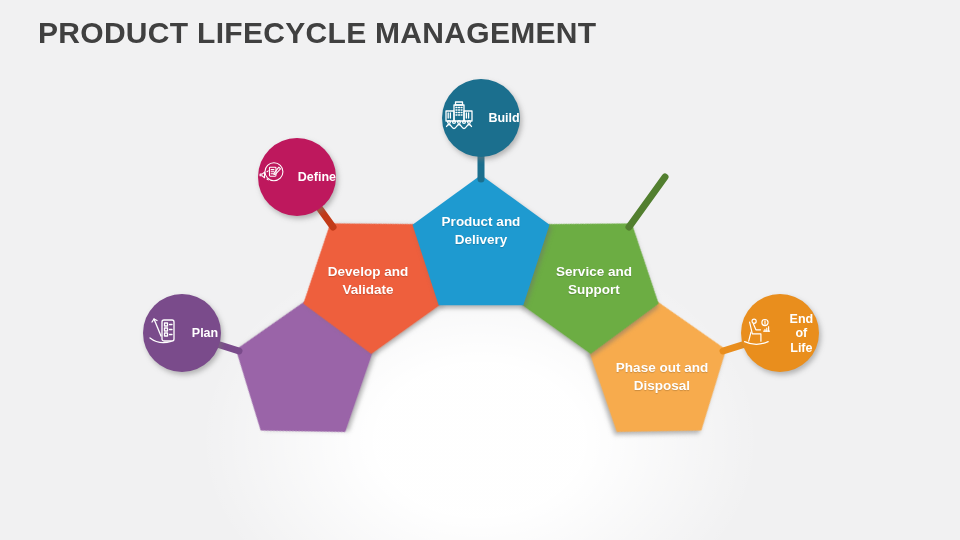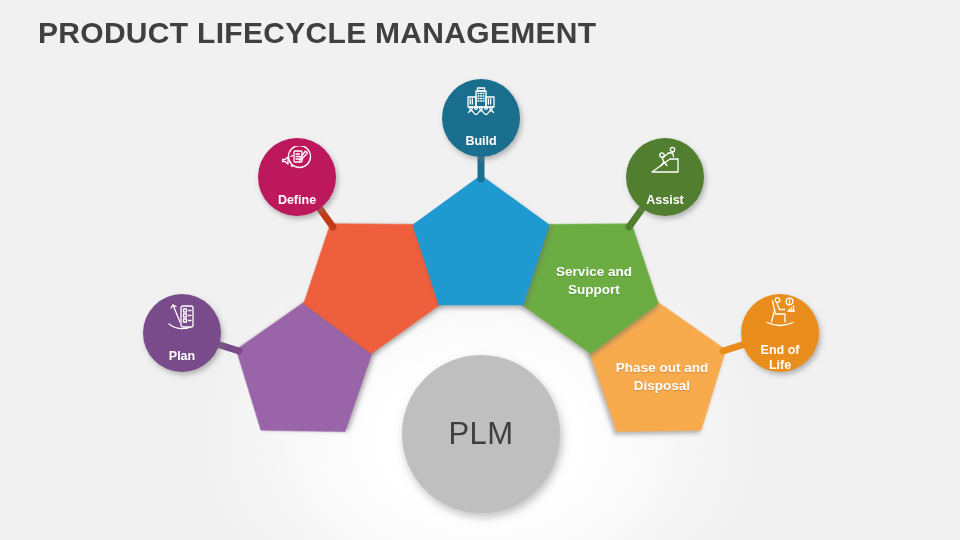--- a/index.html
+++ b/index.html
@@ -21,21 +21,21 @@
   svg.diagram{position:absolute;left:0;top:0;}
   .pentagon{filter:drop-shadow(2px 3px 2px rgba(110,110,110,.5));}
   .connector{stroke-width:7;stroke-linecap:round;}
   .pent-label{
     position:absolute;transform:translate(-50%,-50%);
     color:#fff;font-weight:bold;font-size:13.5px;line-height:1.32;
     text-align:center;white-space:pre-line;text-shadow:0 1px 1px rgba(0,0,0,.18);
   }
   .badge{
     position:absolute;width:78px;height:78px;border-radius:50%;
-    display:flex;flex-direction:column;align-items:center;justify-content:center;
+    display:flex;flex-direction:row;align-items:center;justify-content:center;
     box-shadow:2px 3px 5px rgba(120,120,120,.5);
     gap:12px;
   }
   .badge svg{display:block;}
   .badge-label{
     color:#fff;font-weight:bold;font-size:12.5px;line-height:1.15;
     text-align:center;white-space:pre-line;margin-top:1px;
   }
   .icon-art{fill:none;stroke:#fff;stroke-width:1.3;stroke-linecap:round;stroke-linejoin:round;}
   .plm-circle{
@@ -62,20 +62,24 @@
     <path class="pentagon" transform="translate(590,282) rotate(35.5)" d="M0,-72 L68.5,-22.3 L42.3,58.3 L-42.3,58.3 L-68.5,-22.3 Z" fill="#6cad43"></path>
     <path class="pentagon" transform="translate(481,247)" d="M0,-72 L68.5,-22.3 L42.3,58.3 L-42.3,58.3 L-68.5,-22.3 Z" fill="#1e9ad0"></path>
 
     <line class="connector" x1="182" y1="333" x2="239" y2="351" stroke="#7a4b8b"></line>
     <line class="connector" x1="297" y1="177" x2="333" y2="227" stroke="#c23a18"></line>
     <line class="connector" x1="481" y1="118" x2="481" y2="179" stroke="#1b6f8e"></line>
     <line class="connector" x1="665" y1="177" x2="629" y2="227" stroke="#527f2f"></line>
     <line class="connector" x1="780" y1="333" x2="723" y2="351" stroke="#e98e1d"></line>
   </svg>
 
+  <div class="pent-label" style="left:368px;top:281px;">Develop and
+Validate</div>
+  <div class="pent-label" style="left:481px;top:231px;">Product and
+Delivery</div>
   <div class="pent-label" style="left:662px;top:377px;">Phase out and
 Disposal</div>
   <div class="pent-label" style="left:594px;top:281px;">Service and
 Support</div>
 
   <div class="badge" style="left: 143px; top: 294px; background: rgb(122, 75, 139); justify-content: center;">
     <svg width="34" height="34" viewBox="-17 -17 34 34">
       <g class="icon-art">
         <rect x="-1" y="-13" width="12" height="21" rx="2"></rect>
         <rect x="1.5" y="-10" width="3" height="3"></rect>
@@ -128,35 +132,20 @@
           <circle cx="-5" cy="4" r="1.4"></circle>
           <circle cx="0" cy="4" r="1.4"></circle>
         <circle cx="5" cy="4" r="1.4"></circle>
           <circle cx="10" cy="4" r="1.4"></circle>
         <path d="M-12.5,8.5 q2.5,-4 5,0 t5,0 t5,0 t5,0 t5,0"></path>
       </g>
     </svg>
     <div class="badge-label">Build</div>
   </div>
 
-  <div class="badge" style="left: 626px; top: 138px; background: rgb(82, 127, 47);">
-    <svg width="34" height="34" viewBox="-17 -17 34 34">
-      <g class="icon-art">
-        <path d="M-13,9 L5,-4 L13,-4 L13,9 Z"></path>
-        <circle cx="-3" cy="-8" r="2.2"></circle>
-        <path d="M-3,-5.6 L-1,-1"></path>
-        <path d="M-1,-1 L-4.5,3 M-1,-1 L2,2.5"></path>
-        <path d="M-2.5,-5 L3.5,-10"></path>
-        <circle cx="7.5" cy="-13.5" r="2.2"></circle>
-        <path d="M7.5,-11.2 L8.5,-6.5"></path>
-        <path d="M7,-10 L3.5,-10"></path>
-      </g>
-    </svg>
-    <div class="badge-label">Assist</div>
-  </div>
 
   <div class="badge" style="left: 741px; top: 294px; background: rgb(233, 142, 29); justify-content: flex-end;">
     <svg width="34" height="34" viewBox="-17 -17 34 34">
       <g class="icon-art">
         <path d="M-13,9.5 Q0,15.5 13,9.5"></path>
         <path d="M-7.5,-12 L-4.5,1 L5,1 L5,9"></path>
         <path d="M-6,-1 L-8.5,9"></path>
         <circle cx="-2.5" cy="-13" r="2.3"></circle>
         <path d="M-3.5,-10.5 L-0.5,-3.5 L4.5,-3.5"></path>
         <circle cx="9.5" cy="-11.5" r="3.4"></circle>
@@ -164,17 +153,14 @@
         <line x1="8" y1="-2" x2="14.5" y2="-2"></line>
         <line x1="9.5" y1="-2" x2="9.5" y2="-4"></line>
         <line x1="11.5" y1="-2" x2="11.5" y2="-5.5"></line>
         <line x1="13.5" y1="-2" x2="13.5" y2="-7"></line>
       </g>
     </svg>
     <div class="badge-label">End of
 Life</div>
   </div>
 
-  <div class="plm-circle" style="background: rgb(191, 191, 191);">
-    <span class="plm-text" style="color: rgb(63, 63, 63);">PLM</span>
-  </div>
 
 </div>
 
 </body></html>

